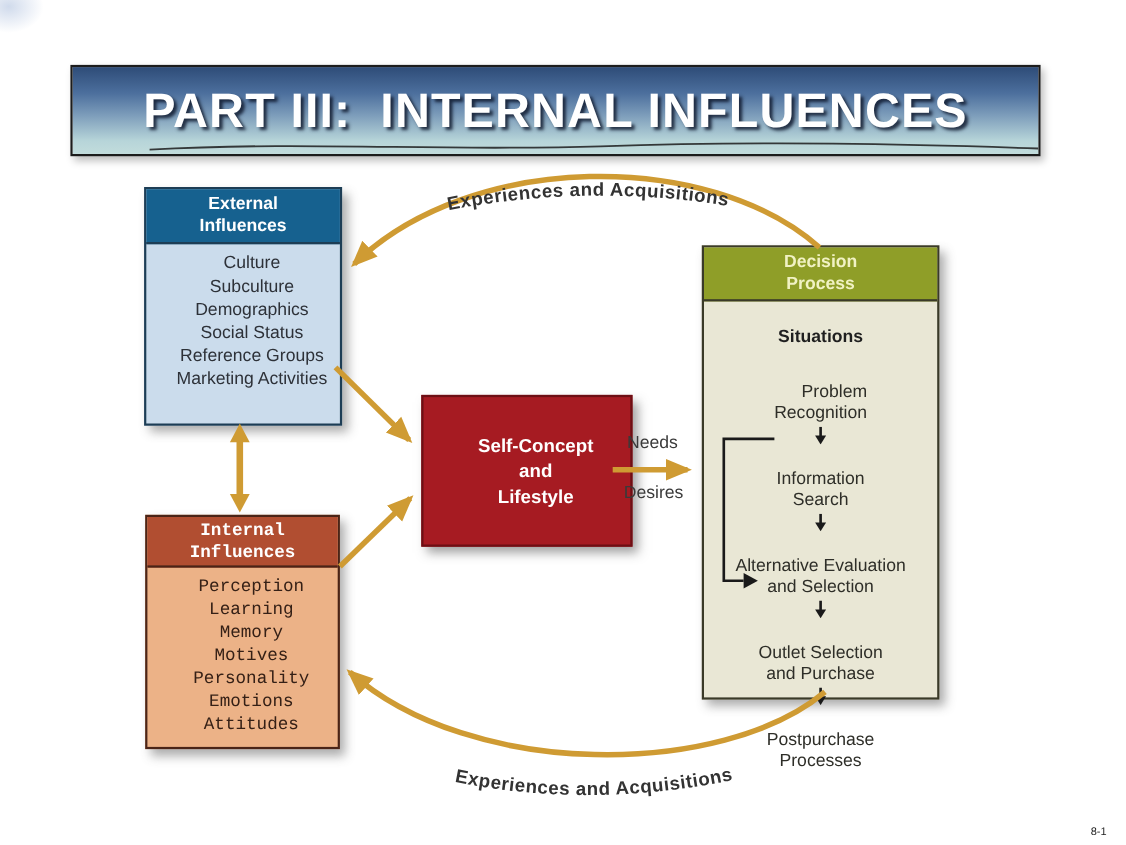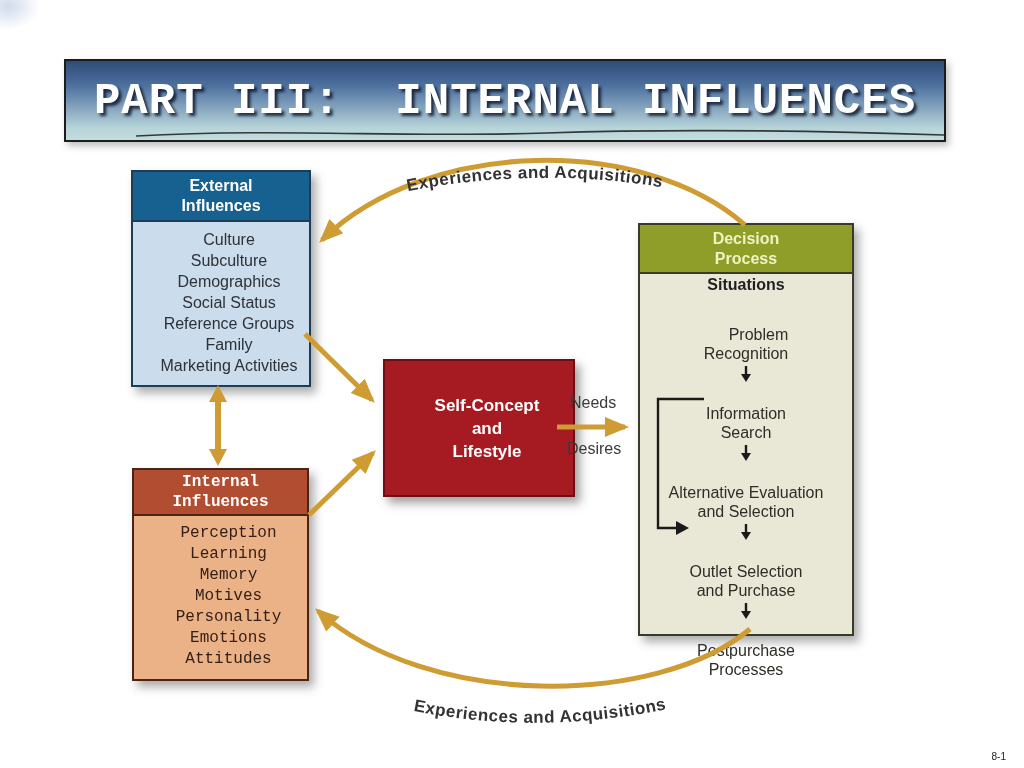--- a/index.html
+++ b/index.html
@@ -14,21 +14,21 @@
   
   .banner{
     position:absolute;left:64px;top:59px;width:878px;height:79px;
     border:2px solid #1c1c1c;
     background:linear-gradient(to bottom,#2e4c78 0%,#4c6f9d 30%,#7c9cba 55%,#b7d5d9 85%,#c2dcdc 100%);
     box-shadow:3px 4px 7px rgba(0,0,0,.25);
     display:flex;align-items:center;justify-content:center;
   }
   .banner h1{
     margin:0;color:#ffffff;font-size:44px;font-weight:900;letter-spacing:1px;
-    text-shadow:3px 3px 3px rgba(15,25,45,.85);white-space:pre;font-family:Liberation Mono, monospace;
+    text-shadow:3px 3px 3px rgba(15,25,45,.85);white-space:pre;
   }
   .banner svg{position:absolute;left:0;bottom:0;width:100%;height:16px;}
   
   .box{position:absolute;border:2px solid #c2410c;box-shadow:5px 6px 9px rgba(70,70,70,.45);}
   .box-header{
     display:flex;align-items:center;justify-content:center;text-align:center;
     color:#fff;font-weight:bold;font-size:16px;line-height:20px;white-space:pre-line;
   }
   .box-items{list-style:none;margin:0;padding:7px 0 0 16px;text-align:center;}
   .box-items li{font-size:16px;line-height:21px;}
@@ -42,21 +42,21 @@
   .self-box{
     position:absolute;left:383px;top:359px;width:172px;height:134px;
     background:#a61b22;border:2px solid #6d0f14;box-shadow:5px 6px 9px rgba(70,70,70,.5);
     display:flex;align-items:center;justify-content:center;text-align:center;padding-left:16px;
   }
   .self-box span{color:#fff;font-weight:bold;font-size:17px;line-height:23px;white-space:pre-line;}
   
   .dec{left:638px;top:223px;width:212px;height:409px;background:#e9e7d5;border-color:#3a3a28;}
   .dec .box-header{height:47px;background:#8f9e28;border-bottom:2px solid #3a3a28;color:#f1f2c4;}
   .dec-body{position:relative;display:flex;flex-direction:column;align-items:center;}
-  .dp-situations{margin-top:2px;font-weight:bold;font-size:16px;color:#1f1f1f;}
+  .dp-situations{margin-top:24px;font-weight:bold;font-size:16px;color:#1f1f1f;}
   .dp-step{margin-top:22px;font-size:16px;line-height:19px;color:#2e2e28;text-align:center;white-space:pre-line;}
   .dp-step.first{margin-top:31px;text-align:right;}
   .dp-arrow{margin:3px 0 0 0;}
   .bracket-svg{position:absolute;left:0;top:0;pointer-events:none;}
   
   .lbl{position:absolute;font-size:16px;color:#3a3a3a;}
   .page-num{position:absolute;right:18px;bottom:6px;font-size:10px;color:#222;}
   
   .overlay{position:absolute;left:0;top:0;pointer-events:none;}
   .arc-text{font-size:17px;font-weight:600;fill:#333;letter-spacing:.5px;}
@@ -77,21 +77,20 @@
 
   <div class="box ext">
     <div class="box-header">External
 Influences</div>
     <ul class="box-items">
       <li>Culture</li>
       <li>Subculture</li>
       <li>Demographics</li>
       <li>Social Status</li>
       <li>Reference Groups</li>
-      <li>Family</li>
       <li>Marketing Activities</li>
     </ul>
   </div>
 
   <div class="box int">
     <div class="box-header">Internal
 Influences</div>
     <ul class="box-items">
       <li>Perception</li>
       <li>Learning</li>

